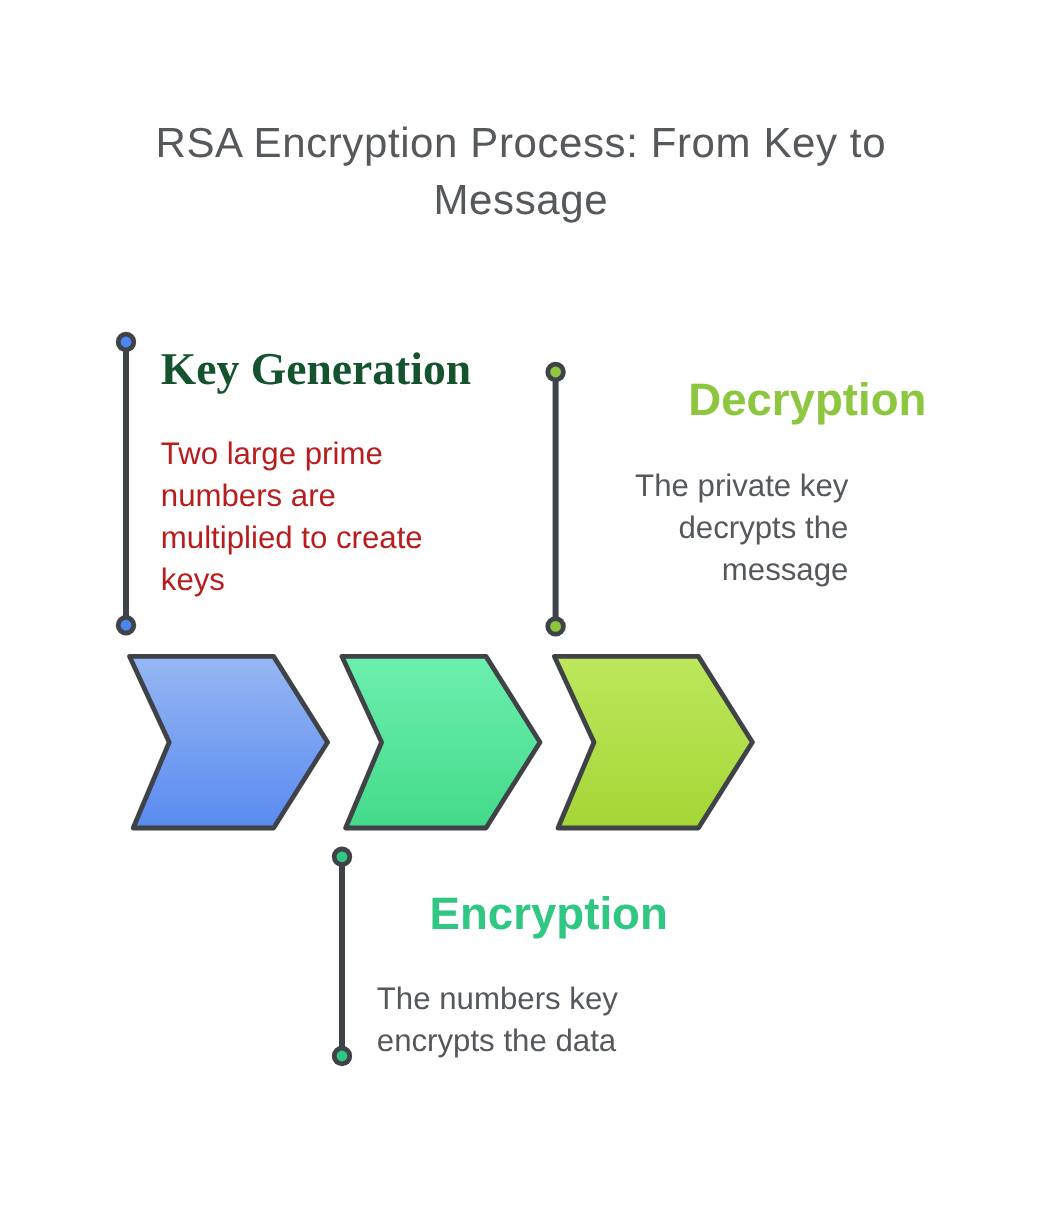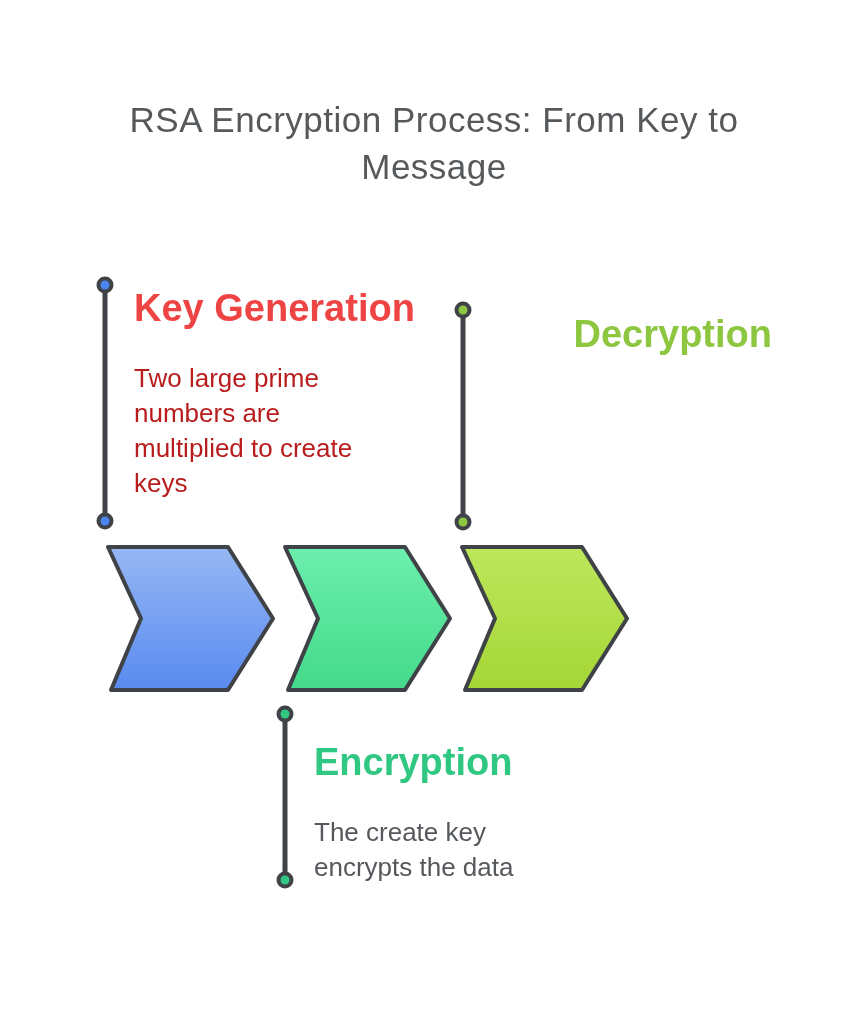--- a/index.html
+++ b/index.html
@@ -103,26 +103,27 @@
       <circle cx="285" cy="880" r="8.5" fill="#3f4347"></circle>
       <circle cx="285" cy="880" r="4.5" fill="#30c783"></circle>
     </g>
 
     <polygon points="0,0 120,0 165,71.5 120,143 3,143 33,71.5" transform="translate(108,547)" fill="url(#grad-key-generation)" stroke-width="4" stroke-linejoin="round" stroke="#3f4347"></polygon>
     <polygon points="0,0 120,0 165,71.5 120,143 3,143 33,71.5" transform="translate(285,547)" fill="url(#grad-encryption)" stroke-width="4" stroke-linejoin="round" stroke="#3f4347"></polygon>
     <polygon points="0,0 120,0 165,71.5 120,143 3,143 33,71.5" transform="translate(462,547)" fill="url(#grad-decryption)" stroke-width="4" stroke-linejoin="round" stroke="#3f4347"></polygon>
   </svg>
 
   <div class="step-label label-key-generation">
-    <h2 style="color: #ef4444;">Key Generation</h2>
+    <h2 style="color: #14532d; font-family: Liberation Serif, serif;">Key Generation</h2>
     <p style="color: #b91c1c;">Two large prime numbers are multiplied to create keys</p>
   </div>
 
   <div class="step-label label-decryption">
     <h2 style="color: rgb(141, 198, 63);">Decryption</h2>
+    <p style="color: rgb(85, 88, 92);">The private key decrypts the message</p>
   </div>
 
   <div class="step-label label-encryption">
-    <h2 style="color: rgb(48, 199, 131);">Encryption</h2>
-    <p style="color: rgb(85, 88, 92);">The create key encrypts the data</p>
+    <h2 style="color: rgb(48, 199, 131); margin-left: 44px;">Encryption</h2>
+    <p style="color: rgb(85, 88, 92);">The numbers key encrypts the data</p>
   </div>
 
 </div>
 
 </body></html>

